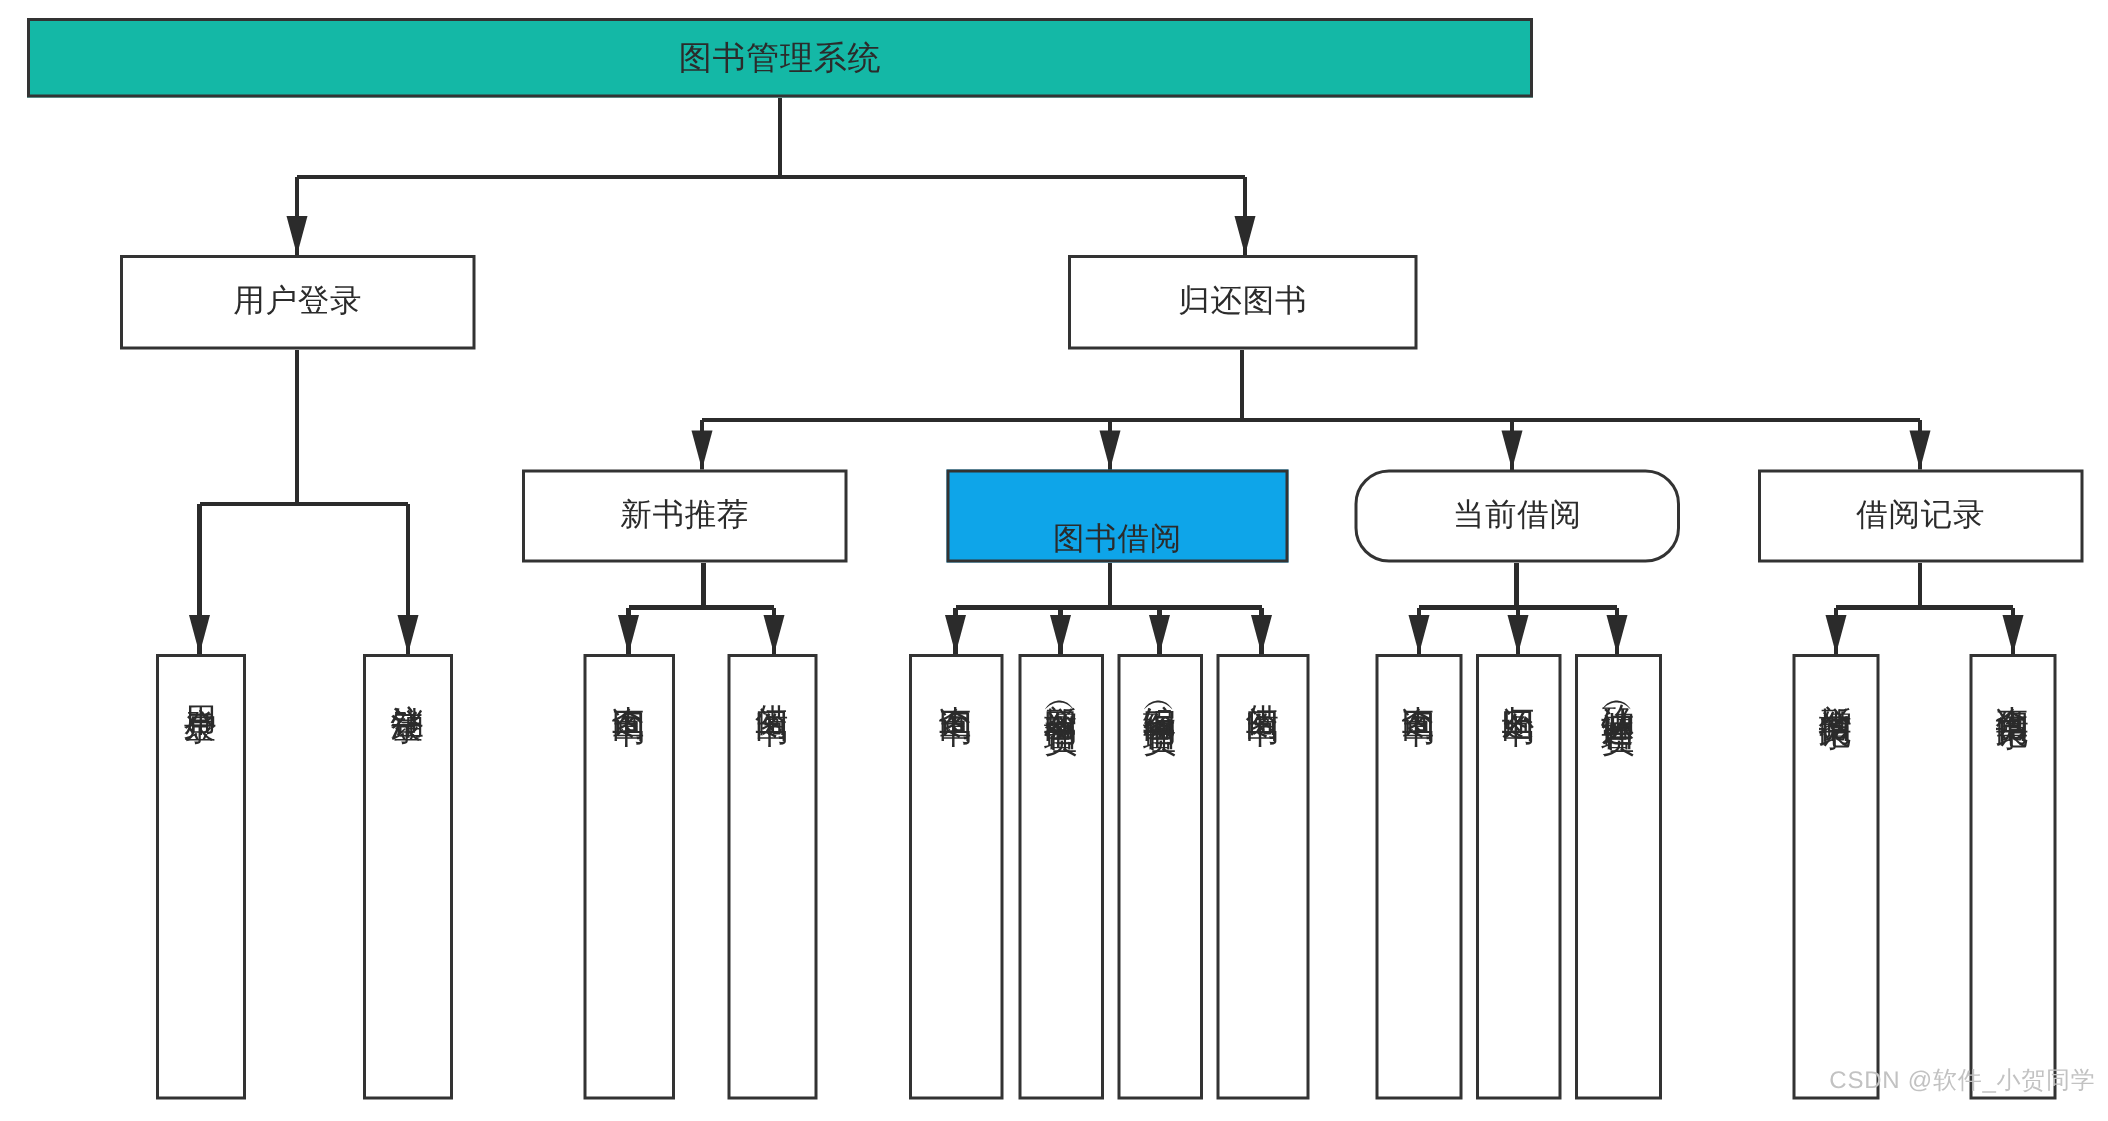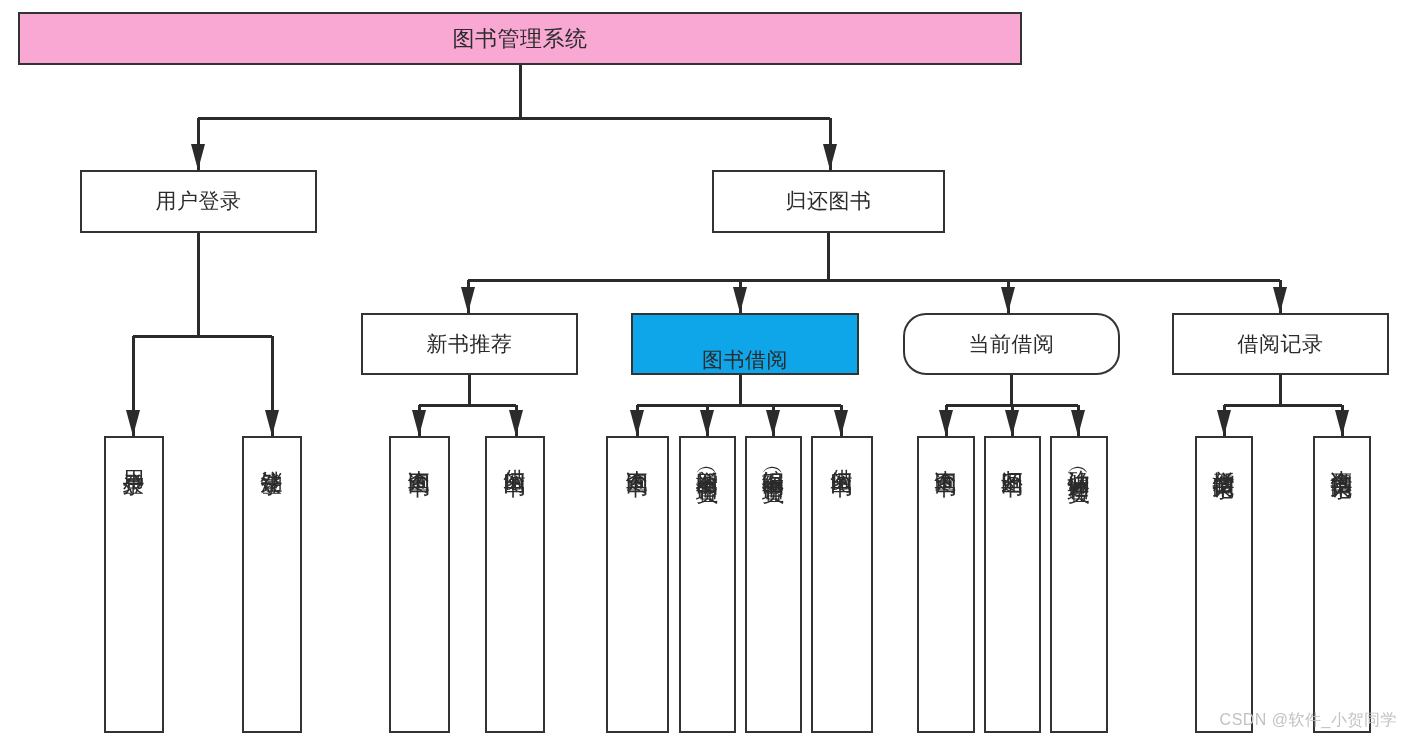--- a/index.html
+++ b/index.html
@@ -128,30 +128,30 @@
       <polygon points="1071,410 1085,410 1078,436" fill="#2b2b2b"></polygon>
       <line x1="1280" y1="375" x2="1280" y2="405" stroke="#2b2b2b" stroke-width="3" shape-rendering="crispEdges"></line>
       <line x1="1224" y1="405" x2="1342" y2="405" stroke="#2b2b2b" stroke-width="3" shape-rendering="crispEdges"></line>
       <line x1="1224" y1="405" x2="1224" y2="436" stroke="#2b2b2b" stroke-width="3" shape-rendering="crispEdges"></line>
       <polygon points="1217,410 1231,410 1224,436" fill="#2b2b2b"></polygon>
       <line x1="1342" y1="405" x2="1342" y2="436" stroke="#2b2b2b" stroke-width="3" shape-rendering="crispEdges"></line>
       <polygon points="1335,410 1349,410 1342,436" fill="#2b2b2b"></polygon>
     </svg>
 
   <div id="nodes-layer">
-      <div class="node horizontal root" style="left: 18px; top: 12px; width: 1004px; height: 53px; border-color: rgb(51, 51, 51); background: #f9a8d4;">
+      <div class="node horizontal root" style="left: 18px; top: 12px; width: 1004px; height: 53px; border-color: rgb(51, 51, 51); background: #14b8a6;">
         <span class="label" style="color: rgb(43, 43, 43);">图书管理系统</span>
       </div>
       <div class="node horizontal" style="left: 80px; top: 170px; width: 237px; height: 63px; border-color: rgb(51, 51, 51); background: rgb(255, 255, 255);">
         <span class="label" style="color: rgb(43, 43, 43);">用户登录</span>
       </div>
       <div class="node horizontal" style="left: 712px; top: 170px; width: 233px; height: 63px; border-color: rgb(51, 51, 51); background: rgb(255, 255, 255);">
         <span class="label" style="color: rgb(43, 43, 43);">归还图书</span>
       </div>
-      <div class="node horizontal" style="left: 361px; top: 313px; width: 217px; height: 62px; border-color: rgb(51, 51, 51); background: rgb(255, 255, 255);">
+      <div class="node horizontal" style="left: 348px; top: 313px; width: 217px; height: 62px; border-color: rgb(51, 51, 51); background: rgb(255, 255, 255);">
         <span class="label" style="color: rgb(43, 43, 43);">新书推荐</span>
       </div>
       <div class="node horizontal" style="left: 631px; top: 313px; width: 228px; height: 62px; border-color: rgb(51, 51, 51); background: #0ea5e9; align-items: flex-end;">
         <span class="label" style="color: rgb(43, 43, 43);">图书借阅</span>
       </div>
       <div class="node horizontal" style="left: 903px; top: 313px; width: 217px; height: 62px; border-color: rgb(51, 51, 51); background: rgb(255, 255, 255); border-radius: 23px;">
         <span class="label" style="color: rgb(43, 43, 43);">当前借阅</span>
       </div>
       <div class="node horizontal" style="left: 1172px; top: 313px; width: 217px; height: 62px; border-color: rgb(51, 51, 51); background: rgb(255, 255, 255);">
         <span class="label" style="color: rgb(43, 43, 43);">借阅记录</span>

